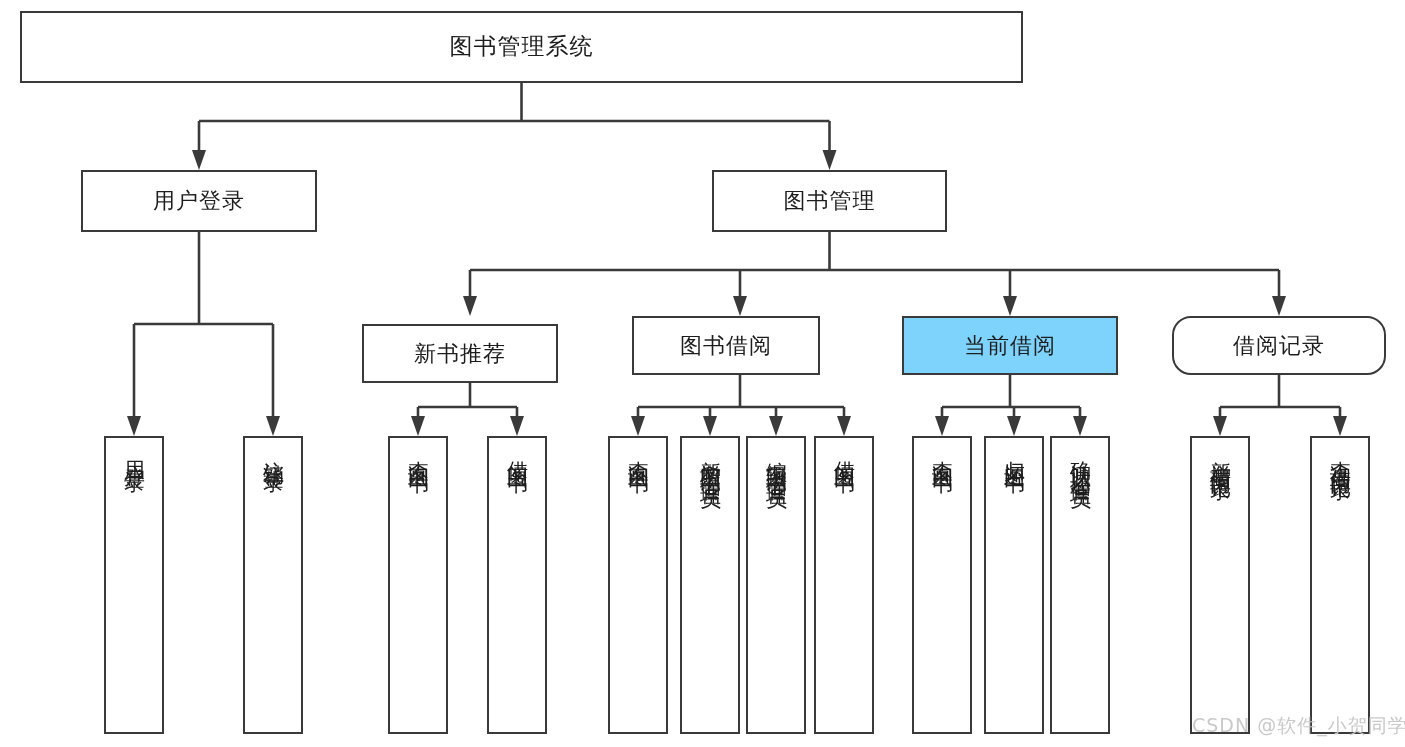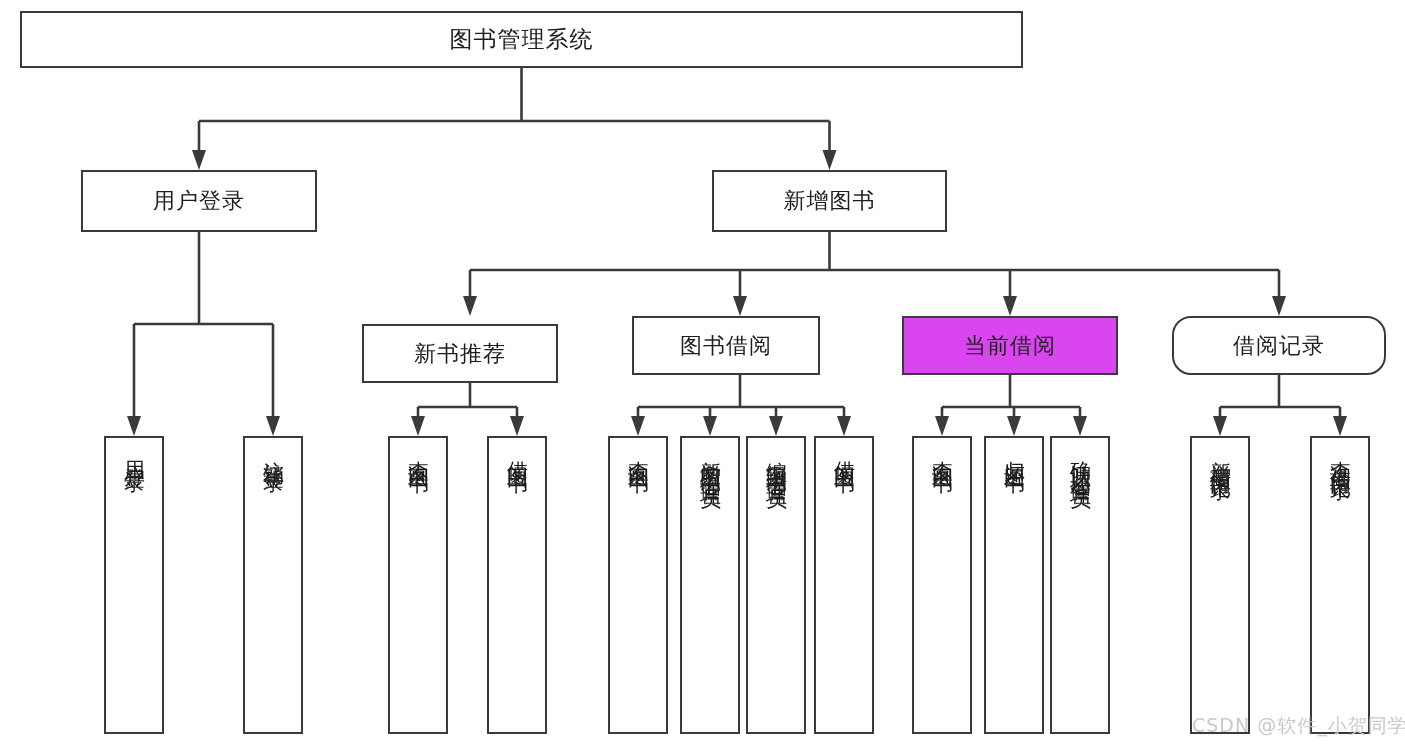--- a/index.html
+++ b/index.html
@@ -127,36 +127,36 @@
       <line x1="1080" y1="407" x2="1080" y2="416" stroke="#3a3a3a" stroke-width="2.6"></line>
       <polygon points="1073,416 1087,416 1080,436" fill="#3a3a3a"></polygon>
       <line x1="1279" y1="375" x2="1279" y2="407" stroke="#3a3a3a" stroke-width="2.6"></line>
       <line x1="1220" y1="407" x2="1340" y2="407" stroke="#3a3a3a" stroke-width="2.6"></line>
       <line x1="1220" y1="407" x2="1220" y2="416" stroke="#3a3a3a" stroke-width="2.6"></line>
       <polygon points="1213,416 1227,416 1220,436" fill="#3a3a3a"></polygon>
       <line x1="1340" y1="407" x2="1340" y2="416" stroke="#3a3a3a" stroke-width="2.6"></line>
       <polygon points="1333,416 1347,416 1340,436" fill="#3a3a3a"></polygon>
     </svg>
   <div id="nodes-layer">
-      <div class="node horiz root" style="left: 20px; top: 11px; width: 1003px; height: 57px; border-color: rgb(58, 58, 58); background: rgb(255, 255, 255);">
+      <div class="node horiz root" style="left: 20px; top: 11px; width: 1003px; height: 72px; border-color: rgb(58, 58, 58); background: rgb(255, 255, 255);">
         <span class="label" style="color: rgb(29, 29, 29);">图书管理系统</span>
       </div>
       <div class="node horiz" style="left: 81px; top: 170px; width: 236px; height: 62px; border-color: rgb(58, 58, 58); background: rgb(255, 255, 255);">
         <span class="label" style="color: rgb(29, 29, 29);">用户登录</span>
       </div>
       <div class="node horiz" style="left: 712px; top: 170px; width: 235px; height: 62px; border-color: rgb(58, 58, 58); background: rgb(255, 255, 255);">
-        <span class="label" style="color: rgb(29, 29, 29);">新增图书</span>
+        <span class="label" style="color: rgb(29, 29, 29);">图书管理</span>
       </div>
       <div class="node horiz" style="left: 362px; top: 324px; width: 196px; height: 59px; border-color: rgb(58, 58, 58); background: rgb(255, 255, 255);">
         <span class="label" style="color: rgb(29, 29, 29);">新书推荐</span>
       </div>
       <div class="node horiz" style="left: 632px; top: 316px; width: 188px; height: 59px; border-color: rgb(58, 58, 58); background: rgb(255, 255, 255);">
         <span class="label" style="color: rgb(29, 29, 29);">图书借阅</span>
       </div>
-      <div class="node horiz" style="left: 902px; top: 316px; width: 216px; height: 59px; border-color: rgb(58, 58, 58); background: #d946ef;">
+      <div class="node horiz" style="left: 902px; top: 316px; width: 216px; height: 59px; border-color: rgb(58, 58, 58); background: #7dd3fc;">
         <span class="label" style="color: rgb(29, 29, 29);">当前借阅</span>
       </div>
       <div class="node horiz" style="left: 1172px; top: 316px; width: 214px; height: 59px; border-color: rgb(58, 58, 58); background: rgb(255, 255, 255); border-radius: 19px;">
         <span class="label" style="color: rgb(29, 29, 29);">借阅记录</span>
       </div>
       <div class="node vert" style="left: 104px; top: 436px; width: 60px; height: 298px; border-color: rgb(58, 58, 58); background: rgb(255, 255, 255);">
         <span class="label" style="color: rgb(29, 29, 29);">用户登录</span>
       </div>
       <div class="node vert" style="left: 243px; top: 436px; width: 60px; height: 298px; border-color: rgb(58, 58, 58); background: rgb(255, 255, 255);">
         <span class="label" style="color: rgb(29, 29, 29);">注销登录</span>

